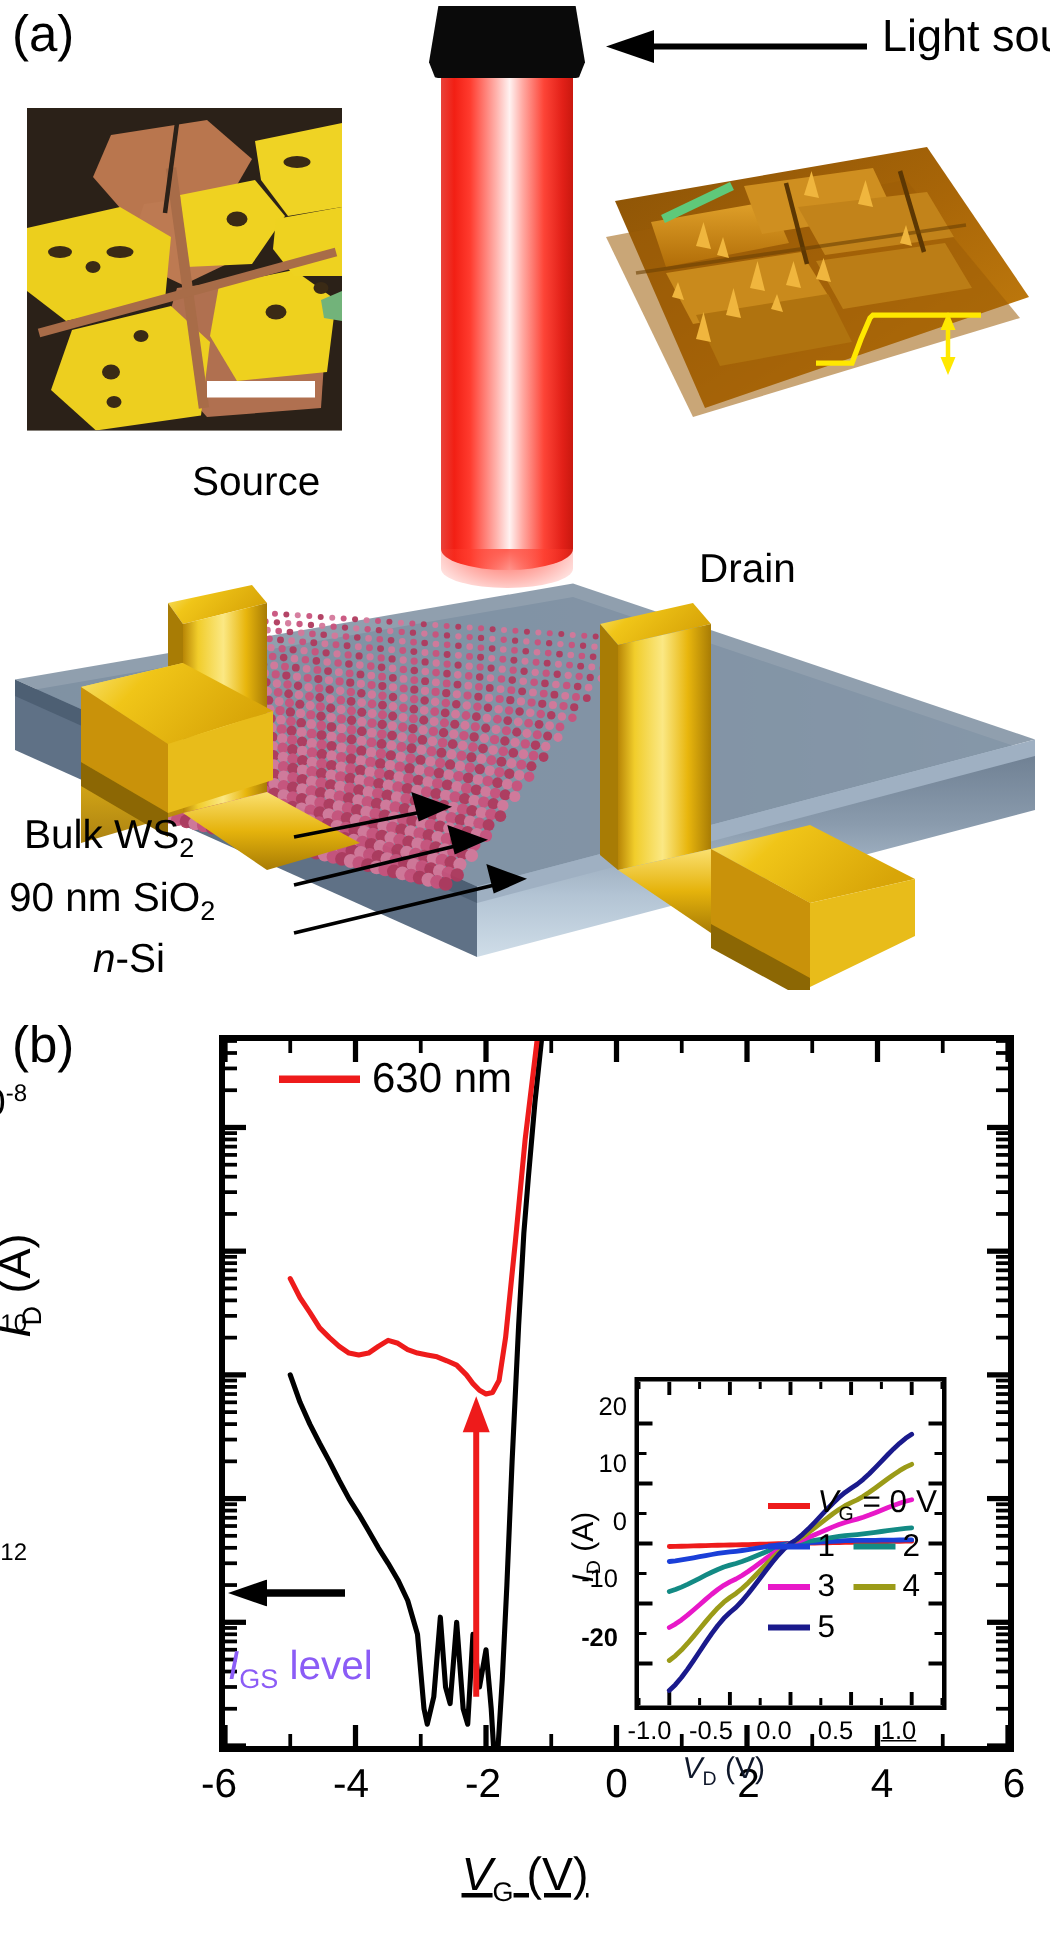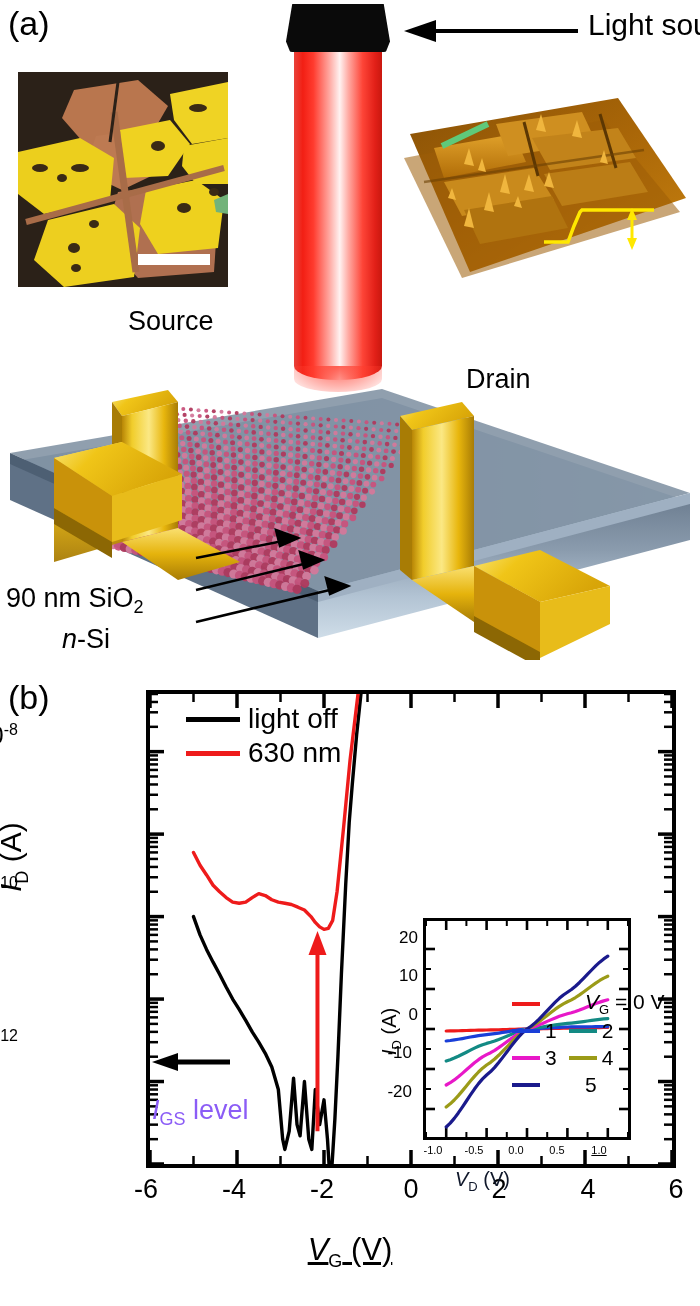--- a/index.html
+++ b/index.html
@@ -141,32 +141,32 @@
   #igs-text { position: absolute; left: 152px; top: 413px; font-size: 27px; color: #8b5cf6; white-space: nowrap; margin-top: 22px; }
 
   
   #inset-plot {
     position: absolute; left: 423px; top: 258px;
     width: 208px; height: 222px;
     border: 3px solid #000; background: #fff;
   }
   #inset-inner { position: absolute; inset: 0; overflow: hidden; }
   .in-ytick { position: absolute; font-size: 17px; color: #000; text-align: right; width: 40px; }
-  .in-xtick { position: absolute; font-size: 11px; color: #000; text-align: center; width: 40px; }
+  .in-xtick { position: absolute; font-size: 17px; color: #000; text-align: center; width: 40px; }
   #inset-ylabel {
     position: absolute; left: 378px; top: 395px;
     font-size: 20px; color: #000;
     transform: rotate(-90deg); transform-origin: left top; white-space: nowrap;
   }
   #inset-xlabel {
     position: absolute; left: 455px; top: 508px;
     font-size: 20px; color: #0f172a; white-space: nowrap;
   }
   #inset-legend { position: absolute; left: 512px; top: 330px; }
-  .inleg-row { display: flex; align-items: center; height: 27px; gap: 40px; }
+  .inleg-row { display: flex; align-items: center; height: 27px; }
   .inleg-line { width: 28px; height: 4px; margin-right: 5px; }
   .inleg-text { font-size: 21px; color: #000; white-space: nowrap; }
   .inleg-pair { display: flex; align-items: center; height: 27px; }
   .inleg-gap { width: 12px; }
 </style>
 </head>
 <body>
 
 <div id="figure">
 
@@ -1217,20 +1217,21 @@
         <polygon points="298,248 276,240 280,256"></polygon>
         <line x1="196" y1="300" x2="312" y2="272"></line>
         <polygon points="322,270 300,262 304,278"></polygon>
         <line x1="196" y1="332" x2="338" y2="298"></line>
         <polygon points="348,296 326,288 330,304"></polygon>
       </g>
     </svg>
 
     <div class="dev-label" id="lbl-source">Source</div>
     <div class="dev-label" id="lbl-drain">Drain</div>
+    <div class="dev-label" id="lbl-ws2"><span>Bulk WS</span><span class="sub">2</span></div>
     <div class="dev-label" id="lbl-sio2"><span>90 nm SiO</span><span class="sub">2</span></div>
     <div class="dev-label" id="lbl-nsi"><span class="ital">n</span><span>-Si</span></div>
   </div>
 
   <div id="panel-b">
 
     <div class="panel-label" style="left:8px; top:18px;">(b)</div>
 
     <div id="plot-frame">
       <div id="plot-inner">
@@ -1382,24 +1383,20 @@
     <div class="xtick-label" id="xt4" style="left:469px; top:514px;">2</div>
     <div class="xtick-label" id="xt5" style="left:558px; top:514px;">4</div>
     <div class="xtick-label" id="xt6" style="left:646px; top:514px;">6</div>
 
     <div id="ylabel-main"><span class="ital">I</span><span class="sub">D</span><span> (A)</span></div>
 
     <div id="xlabel-main"><span class="ital">V</span><span class="sub">G</span><span> (V)</span></div>
 
     <div id="legend-main">
       <div class="leg-row">
-        <div class="leg-line" id="legline0" style="background: rgb(0, 0, 0);"></div>
-        <div class="leg-text">light off</div>
-      </div>
-      <div class="leg-row">
         <div class="leg-line" id="legline1" style="background: rgb(238, 27, 27);"></div>
         <div class="leg-text">630 nm</div>
       </div>
     </div>
 
     <svg id="igs-arrow" viewBox="0 0 82 18">
       <line x1="80" y1="9" x2="24" y2="9" stroke="#000" stroke-width="5"></line>
       <polygon points="2,9 28,0 28,18" fill="#000"></polygon>
     </svg>
     <div id="igs-text"><span class="ital">I</span><span class="sub">GS</span><span> level</span></div>
@@ -1454,21 +1451,21 @@
             <path d="M20.20 186.00 L24.24 182.86 L28.28 179.01 L32.32 174.63 L36.36 169.91 L40.40 165.00 L44.44 160.09 L48.48 155.37 L52.52 150.99 L56.56 147.14 L60.60 144.00 L64.64 141.31 L68.68 138.01 L72.72 134.26 L76.76 130.20 L80.80 126.00 L84.84 121.80 L88.88 117.74 L92.92 113.99 L96.96 110.69 L101.00 108.00 L105.04 105.97 L109.08 103.47 L113.12 100.64 L117.16 97.58 L121.20 94.40 L125.24 91.22 L129.28 88.16 L133.32 85.33 L137.36 82.83 L141.40 80.80 L145.44 78.89 L149.48 76.54 L153.52 73.87 L157.56 70.99 L161.60 68.00 L165.64 65.01 L169.68 62.13 L173.72 59.46 L177.76 57.11 L181.80 55.20" fill="none" stroke="#9b9b18" stroke-width="3.2" stroke-linejoin="round" stroke-linecap="round"></path>
             <path d="M20.20 206.00 L24.24 202.11 L28.28 197.35 L32.32 191.93 L36.36 186.07 L40.40 180.00 L44.44 173.93 L48.48 168.07 L52.52 162.65 L56.56 157.89 L60.60 154.00 L64.64 150.56 L68.68 146.35 L72.72 141.55 L76.76 136.37 L80.80 131.00 L84.84 125.63 L88.88 120.45 L92.92 115.65 L96.96 111.44 L101.00 108.00 L105.04 105.25 L109.08 101.88 L113.12 98.04 L117.16 93.90 L121.20 89.60 L125.24 85.30 L129.28 81.16 L133.32 77.32 L137.36 73.95 L141.40 71.20 L145.44 68.51 L149.48 65.21 L153.52 61.46 L157.56 57.40 L161.60 53.20 L165.64 49.00 L169.68 44.94 L173.72 41.19 L177.76 37.89 L181.80 35.20" fill="none" stroke="#1a1a8c" stroke-width="3.2" stroke-linejoin="round" stroke-linecap="round"></path>
           </svg>
       </div>
     </div>
 
     <div class="in-ytick" id="iyt0" style="left:378px; top:268px;">20</div>
     <div class="in-ytick" id="iyt1" style="left:378px; top:306px;">10</div>
     <div class="in-ytick" id="iyt2" style="left:378px; top:345px;">0</div>
     <div class="in-ytick" id="iyt3" style="left:372px; top:383px;">-10</div>
-    <div class="in-ytick" id="iyt4" style="left:372px; top:422px;">-20</div>
+    <div class="in-ytick" id="iyt4" style="left:372px; top:422px;font-weight:bold;">-20</div>
 
     <div class="in-xtick" id="ixt0" style="left:413px; top:484px;">-1.0</div>
     <div class="in-xtick" id="ixt1" style="left:454px; top:484px;">-0.5</div>
     <div class="in-xtick" id="ixt2" style="left:496px; top:484px;">0.0</div>
     <div class="in-xtick" id="ixt3" style="left:537px; top:484px;">0.5</div>
     <div class="in-xtick" id="ixt4" style="left:579px; top:484px;text-decoration:underline;">1.0</div>
 
     <div id="inset-ylabel"><span class="ital">I</span><span class="sub" style="font-size:13px;">D</span><span> (A)</span></div>
 
     <div id="inset-xlabel"><span class="ital">V</span><span class="sub" style="font-size:13px;">D</span><span> (V)</span></div>

